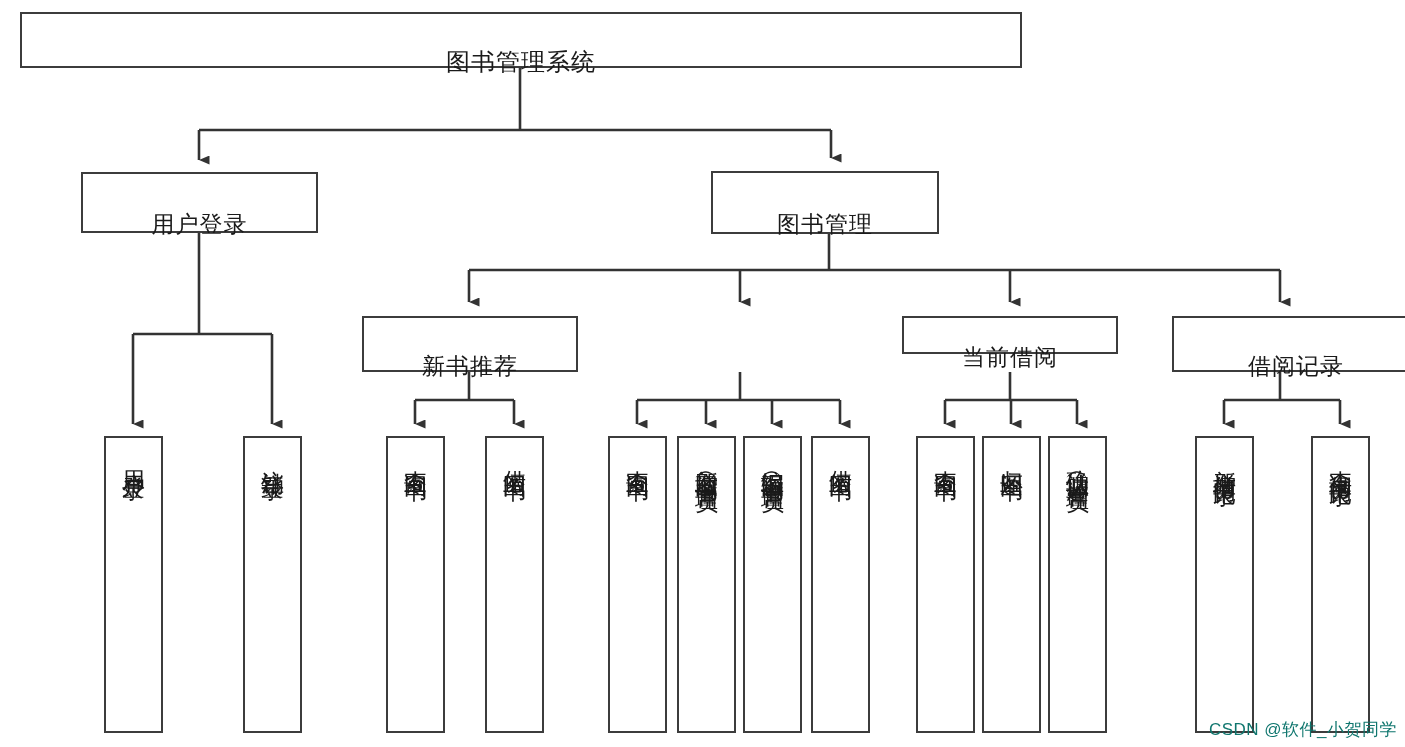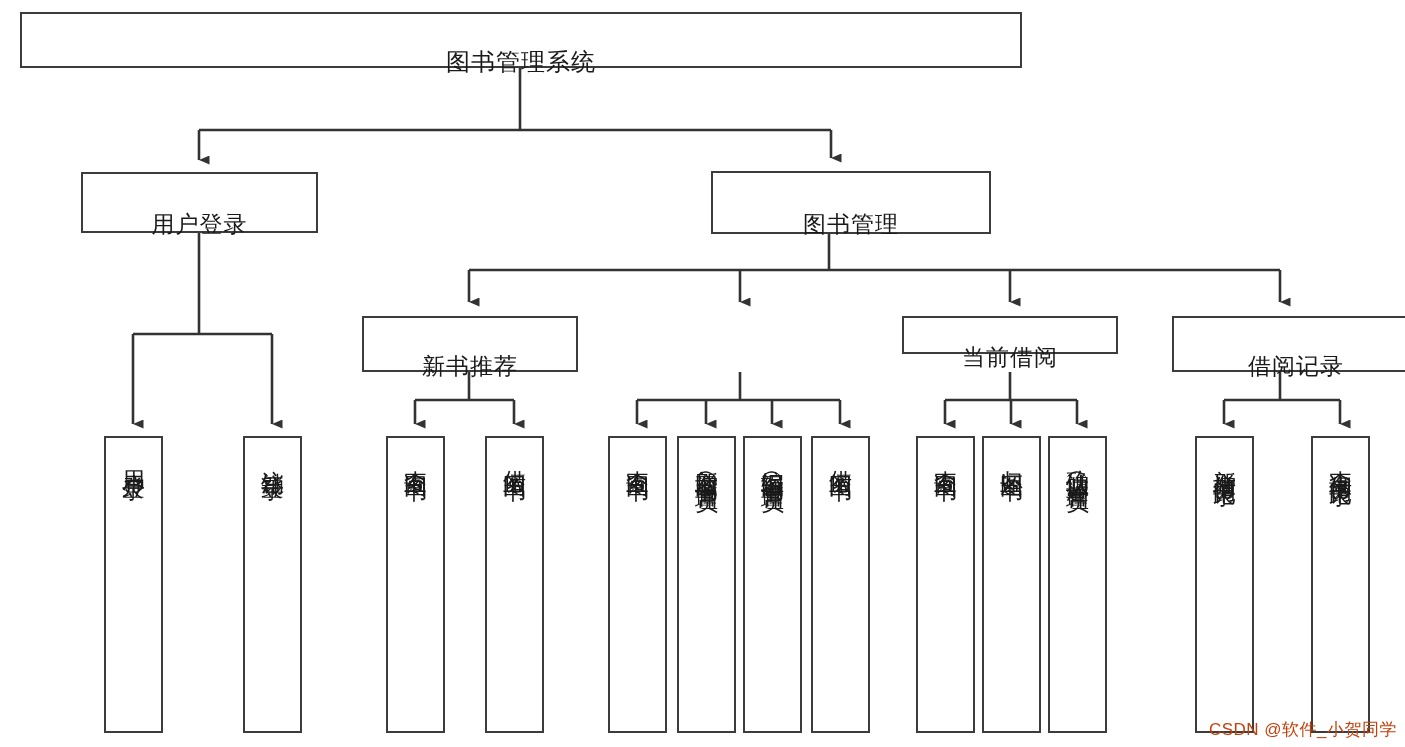--- a/index.html
+++ b/index.html
@@ -61,21 +61,21 @@
     font-size: 23px;
     letter-spacing: 3px;
     line-height: 1;
     white-space: nowrap;
   }
   #watermark {
     position: absolute;
     right: 8px;
     bottom: 6px;
     font-size: 17px;
-    color: #c2410c;
+    color: #0f766e;
     letter-spacing: 0.5px;
     white-space: nowrap;
     pointer-events: none;
   }
 </style>
 </head>
 <body>
 
 <div id="canvas">
 
@@ -129,21 +129,21 @@
     </g>
   </svg>
 
   <div class="node root horiz" style="left:20px; top:12px; width:1002px; height:56px;">
     <span class="label">图书管理系统</span>
   </div>
 
   <div class="node horiz" style="left:81px; top:172px; width:237px; height:61px;">
     <span class="label">用户登录</span>
   </div>
-  <div class="node horiz" style="left:711px; top:171px; width:280px; height:63px;">
+  <div class="node horiz" style="left:711px; top:171px; width:228px; height:63px;">
     <span class="label">图书管理</span>
   </div>
 
   <div class="node horiz" style="left:362px; top:316px; width:216px; height:56px;">
     <span class="label">新书推荐</span>
   </div>
   <div class="node horiz" style="left:902px; top:316px; width:216px; height:38px;">
     <span class="label">当前借阅</span>
   </div>
   <div class="node horiz" style="left:1172px; top:316px; width:248px; height:56px;">

